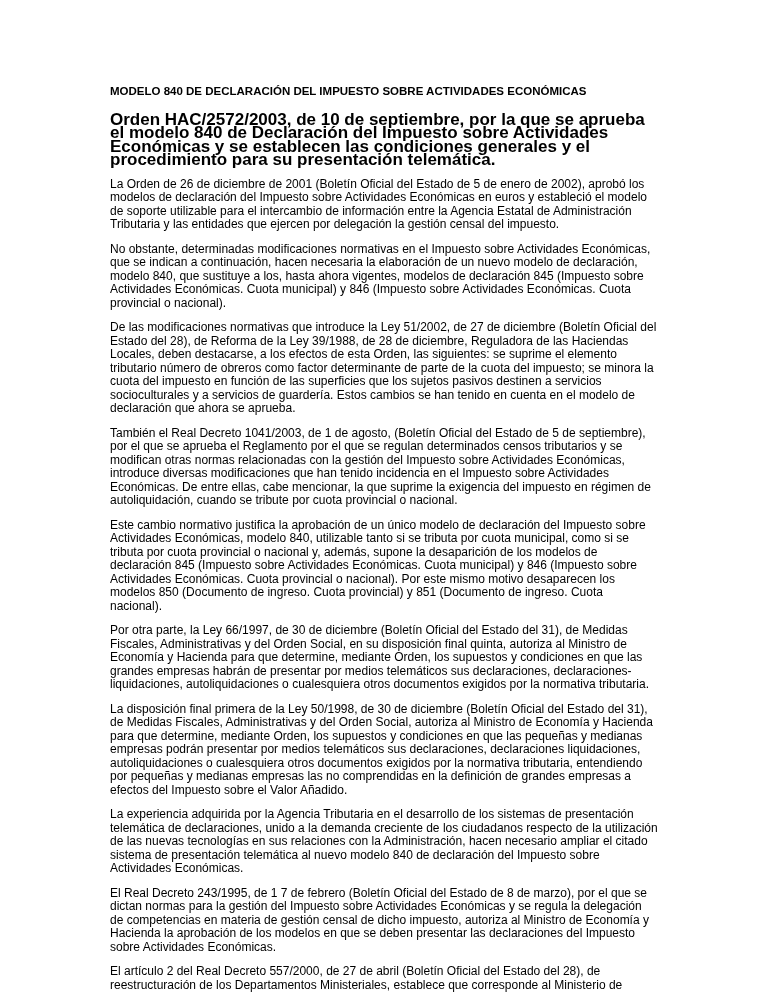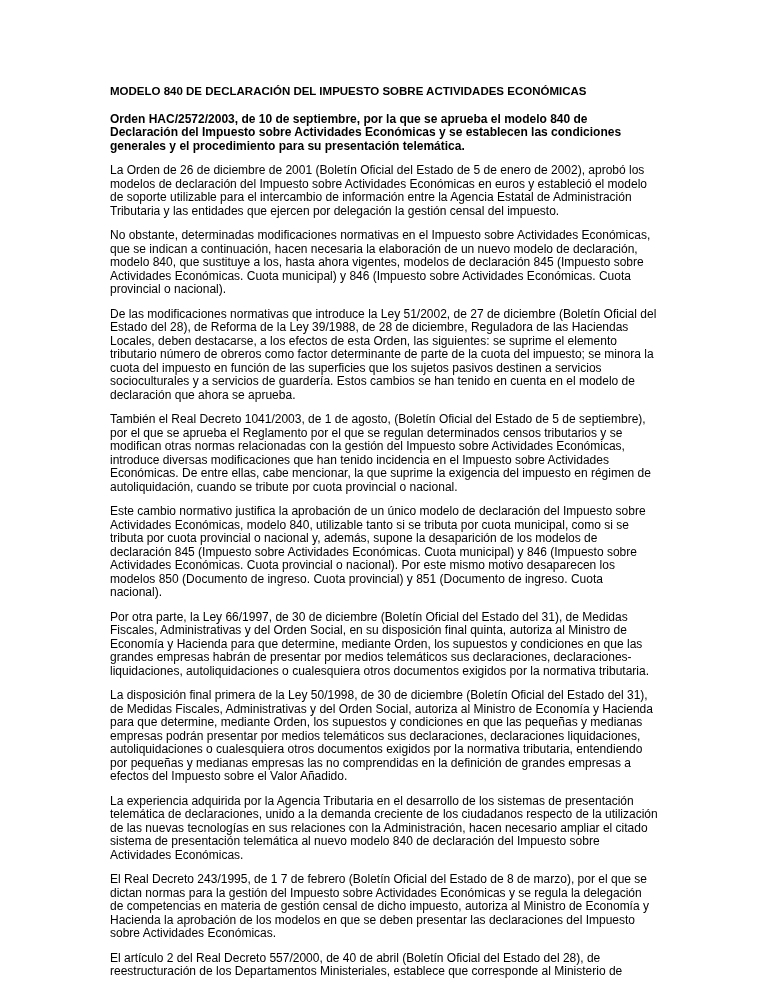--- a/index.html
+++ b/index.html
@@ -21,21 +21,21 @@
     padding: 85px 110px 0 110px;
     background: #ffffff;
   }
   .doc-title {
     font-size: 11.5px;
     font-weight: bold;
     line-height: 13.5px;
     margin: 0 0 14px 0;
   }
   .doc-subtitle {
-    font-size: 12px;
+    font-size: 17px;
     font-weight: bold;
     line-height: 13.5px;
     margin: 0 0 11px 0;
   }
   .para {
     font-size: 12px;
     font-weight: normal;
     line-height: 13.5px;
     margin: 0 0 11px 0;
     text-align: left;
@@ -50,15 +50,15 @@
   <div>
       <p class="para">La Orden de 26 de diciembre de 2001 (Boletín Oficial del Estado de 5 de enero de 2002), aprobó los modelos de declaración del Impuesto sobre Actividades Económicas en euros y estableció el modelo de soporte utilizable para el intercambio de información entre la Agencia Estatal de Administración Tributaria y las entidades que ejercen por delegación la gestión censal del impuesto.</p>
       <p class="para">No obstante, determinadas modificaciones normativas en el Impuesto sobre Actividades Económicas, que se indican a continuación, hacen necesaria la elaboración de un nuevo modelo de declaración, modelo 840, que sustituye a los, hasta ahora vigentes, modelos de declaración 845 (Impuesto sobre Actividades Económicas. Cuota municipal) y 846 (Impuesto sobre Actividades Económicas. Cuota provincial o nacional).</p>
       <p class="para">De las modificaciones normativas que introduce la Ley 51/2002, de 27 de diciembre (Boletín Oficial del Estado del 28), de Reforma de la Ley 39/1988, de 28 de diciembre, Reguladora de las Haciendas Locales, deben destacarse, a los efectos de esta Orden, las siguientes: se suprime el elemento tributario número de obreros como factor determinante de parte de la cuota del impuesto; se minora la cuota del impuesto en función de las superficies que los sujetos pasivos destinen a servicios socioculturales y a servicios de guardería. Estos cambios se han tenido en cuenta en el modelo de declaración que ahora se aprueba.</p>
       <p class="para">También el Real Decreto 1041/2003, de 1 de agosto, (Boletín Oficial del Estado de 5 de septiembre), por el que se aprueba el Reglamento por el que se regulan determinados censos tributarios y se modifican otras normas relacionadas con la gestión del Impuesto sobre Actividades Económicas, introduce diversas modificaciones que han tenido incidencia en el Impuesto sobre Actividades Económicas. De entre ellas, cabe mencionar, la que suprime la exigencia del impuesto en régimen de autoliquidación, cuando se tribute por cuota provincial o nacional.</p>
       <p class="para">Este cambio normativo justifica la aprobación de un único modelo de declaración del Impuesto sobre Actividades Económicas, modelo 840, utilizable tanto si se tributa por cuota municipal, como si se tributa por cuota provincial o nacional y, además, supone la desaparición de los modelos de declaración 845 (Impuesto sobre Actividades Económicas. Cuota municipal) y 846 (Impuesto sobre Actividades Económicas. Cuota provincial o nacional). Por este mismo motivo desaparecen los modelos 850 (Documento de ingreso. Cuota provincial) y 851 (Documento de ingreso. Cuota nacional).</p>
       <p class="para">Por otra parte, la Ley 66/1997, de 30 de diciembre (Boletín Oficial del Estado del 31), de Medidas Fiscales, Administrativas y del Orden Social, en su disposición final quinta, autoriza al Ministro de Economía y Hacienda para que determine, mediante Orden, los supuestos y condiciones en que las grandes empresas habrán de presentar por medios telemáticos sus declaraciones, declaraciones-liquidaciones, autoliquidaciones o cualesquiera otros documentos exigidos por la normativa tributaria.</p>
       <p class="para">La disposición final primera de la Ley 50/1998, de 30 de diciembre (Boletín Oficial del Estado del 31), de Medidas Fiscales, Administrativas y del Orden Social, autoriza al Ministro de Economía y Hacienda para que determine, mediante Orden, los supuestos y condiciones en que las pequeñas y medianas empresas podrán presentar por medios telemáticos sus declaraciones, declaraciones liquidaciones, autoliquidaciones o cualesquiera otros documentos exigidos por la normativa tributaria, entendiendo por pequeñas y medianas empresas las no comprendidas en la definición de grandes empresas a efectos del Impuesto sobre el Valor Añadido.</p>
       <p class="para">La experiencia adquirida por la Agencia Tributaria en el desarrollo de los sistemas de presentación telemática de declaraciones, unido a la demanda creciente de los ciudadanos respecto de la utilización de las nuevas tecnologías en sus relaciones con la Administración, hacen necesario ampliar el citado sistema de presentación telemática al nuevo modelo 840 de declaración del Impuesto sobre Actividades Económicas.</p>
       <p class="para">El Real Decreto 243/1995, de 1 7 de febrero (Boletín Oficial del Estado de 8 de marzo), por el que se dictan normas para la gestión del Impuesto sobre Actividades Económicas y se regula la delegación de competencias en materia de gestión censal de dicho impuesto, autoriza al Ministro de Economía y Hacienda la aprobación de los modelos en que se deben presentar las declaraciones del Impuesto sobre Actividades Económicas.</p>
-      <p class="para">El artículo 2 del Real Decreto 557/2000, de 40 de abril (Boletín Oficial del Estado del 28), de reestructuración de los Departamentos Ministeriales, establece que corresponde al Ministerio de</p>
+      <p class="para">El artículo 2 del Real Decreto 557/2000, de 27 de abril (Boletín Oficial del Estado del 28), de reestructuración de los Departamentos Ministeriales, establece que corresponde al Ministerio de</p>
     </div>
 </div>
 
 </body></html>

